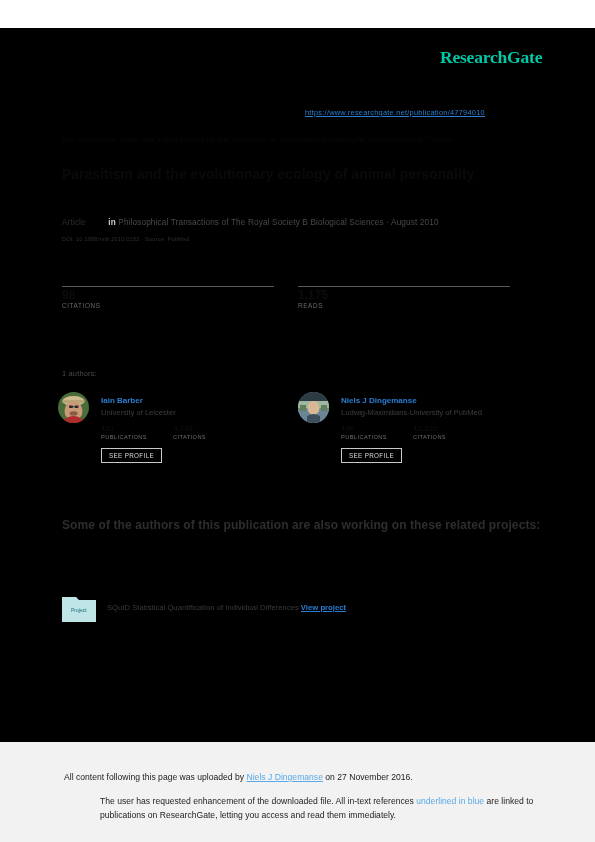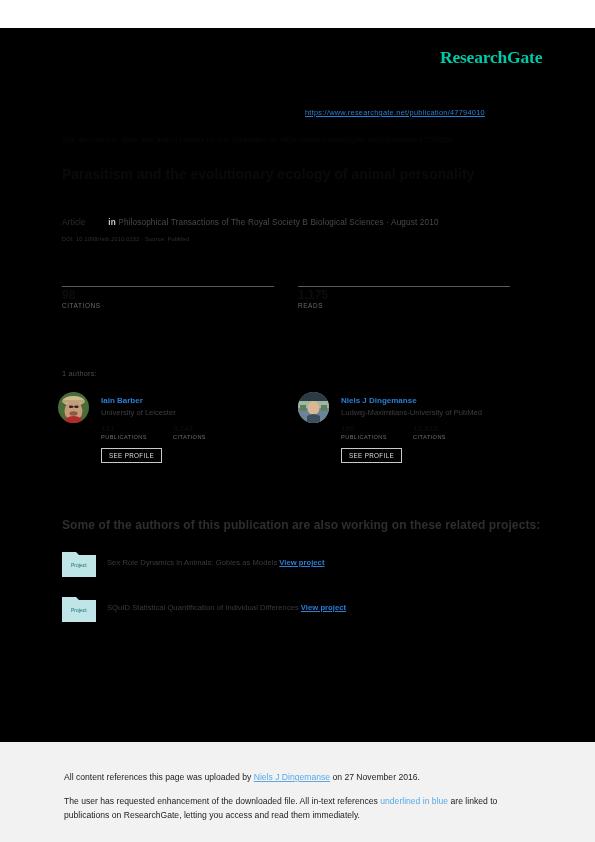--- a/index.html
+++ b/index.html
@@ -257,21 +257,21 @@
   }
   .footer-p {
     position: absolute;
     left: 64px;
     font-size: 8.6px;
     color: #1c1c1c;
     line-height: 14px;
     width: 460px;
   }
   .footer-p.f0 { top: 770px; }
-  .footer-p.f1 { top: 794px; }
+  .footer-p.f1 { top: 794px; margin-left: 36px; }
   .link-blue { color: #5aa9e6; }
   .link-underline { color: #5aa9e6; }
 </style>
 </head>
 <body>
 
 <div class="page">
 
   <div class="top-strip"></div>
 
@@ -359,47 +359,36 @@
       <div class="stat-col c1">
         <div class="stat-num">12,322</div>
         <div class="stat-cap">CITATIONS</div>
       </div>
     </div>
     <button class="see-profile">SEE PROFILE</button>
   </div>
 
   <div class="projects-head">Some of the authors of this publication are also working on these related projects:</div>
 
-  <div class="project-row p0">
-    <div class="project-icon">
-      <svg width="34" height="28" viewBox="0 0 34 28" xmlns="http://www.w3.org/2000/svg">
-        <path d="M0 3 h14 l3 3 h17 v22 h-34 z" fill="#bfe5e6"></path>
-        <text x="9" y="18" font-family="Liberation Sans, sans-serif" font-size="5" fill="#17707d">Project</text>
-      </svg>
-    </div>
-    <div class="project-text">
-      <span>Sex Role Dynamics in Animals: Gobies as Models</span><a class="view" href="#">View project</a>
-    </div>
-  </div>
 
   <div class="project-row p1">
     <div class="project-icon">
       <svg width="34" height="28" viewBox="0 0 34 28" xmlns="http://www.w3.org/2000/svg">
         <path d="M0 3 h14 l3 3 h17 v22 h-34 z" fill="#bfe5e6"></path>
         <text x="9" y="18" font-family="Liberation Sans, sans-serif" font-size="5" fill="#17707d">Project</text>
       </svg>
     </div>
     <div class="project-text">
       <span>SQuID Statistical Quantification of Individual Differences</span><a class="view" href="#">View project</a>
     </div>
   </div>
 
   <div class="footer"></div>
 
   <div class="footer-p f0">
-    <span>All content references this page was uploaded by </span><a class="link-blue" href="#">Niels J Dingemanse</a><span> on 27 November 2016.</span>
+    <span>All content following this page was uploaded by </span><a class="link-blue" href="#">Niels J Dingemanse</a><span> on 27 November 2016.</span>
   </div>
 
   <div class="footer-p f1">
     <span>The user has requested enhancement of the downloaded file. All in-text references </span><span class="link-underline">underlined in blue</span><span> are linked to publications on ResearchGate, letting you access and read them immediately.</span>
   </div>
 
 </div>
 
 </body></html>

